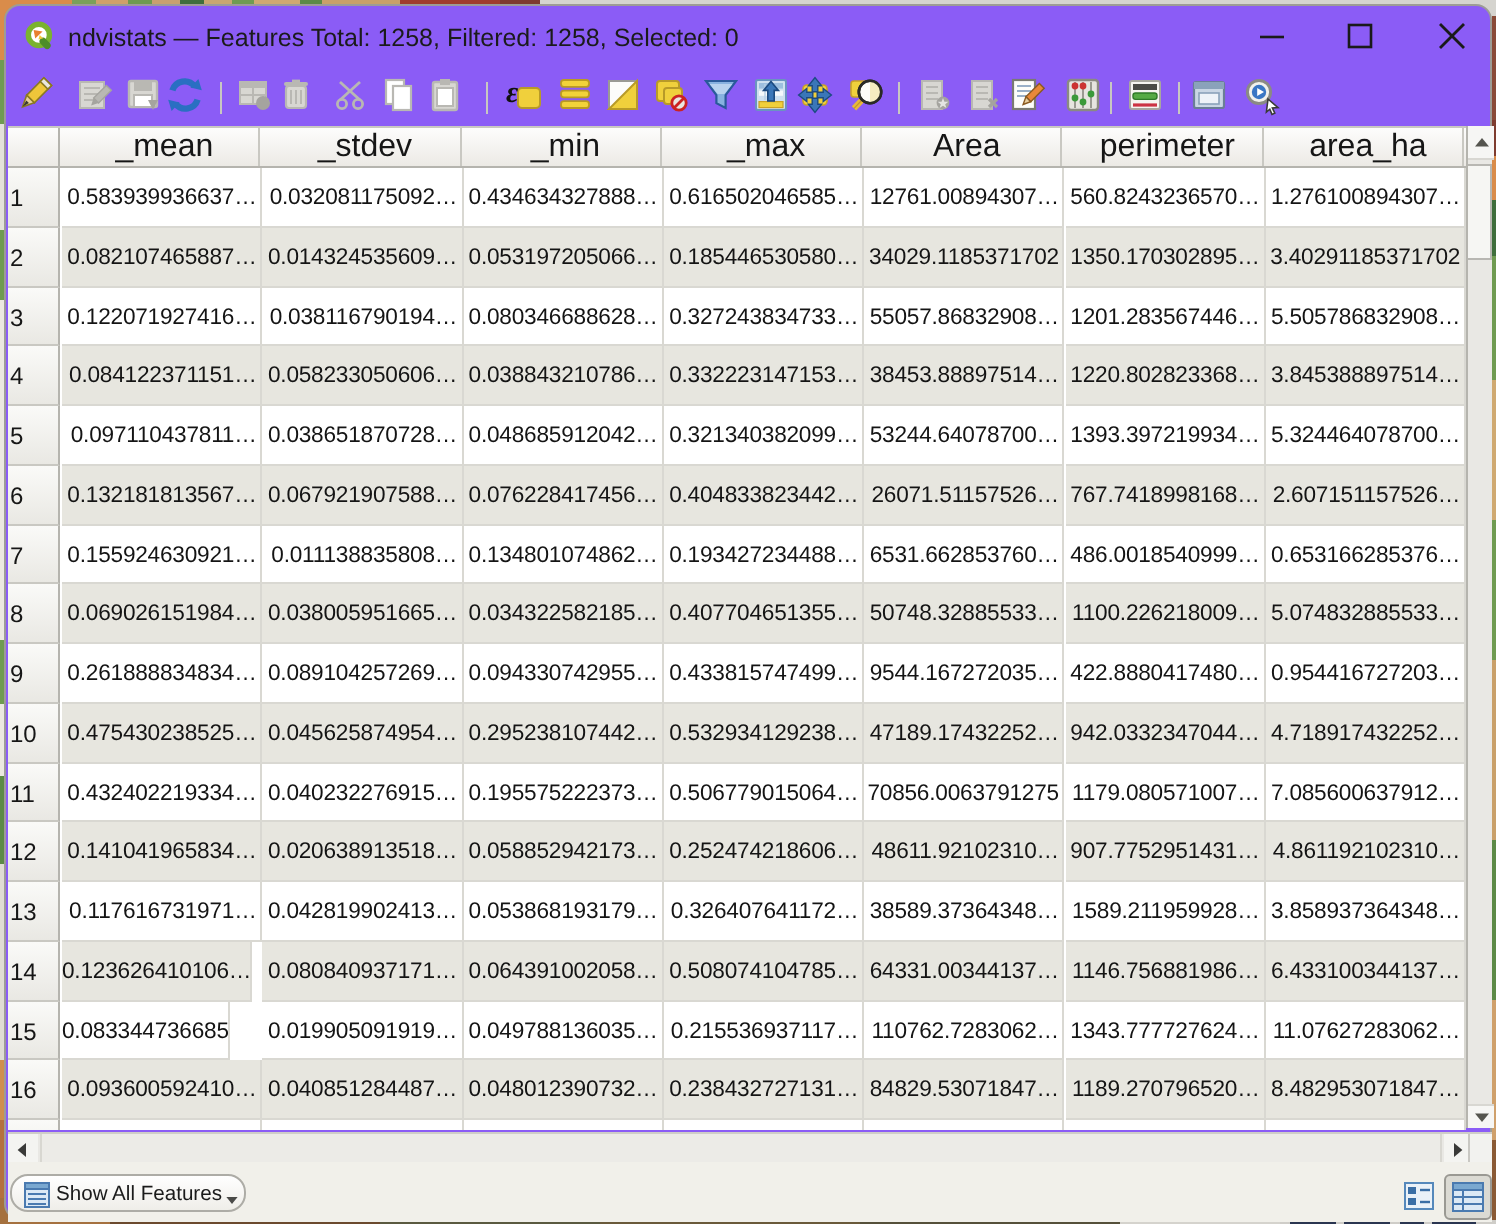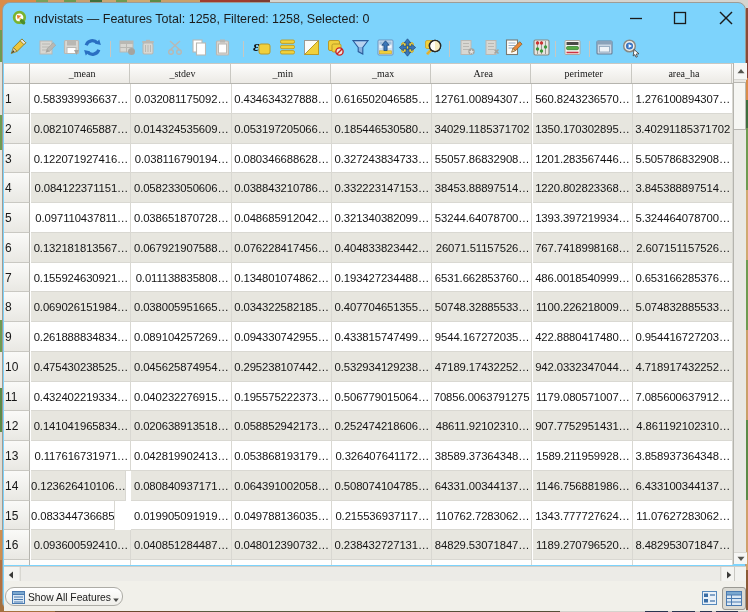--- a/index.html
+++ b/index.html
@@ -1,24 +1,24 @@
 <!DOCTYPE html>
 <html><head><meta charset="utf-8"><style>
 * { margin:0; padding:0; box-sizing:border-box; }
 html,body { width:748px; height:612px; overflow:hidden; font-family:"Liberation Sans", sans-serif; }
 body { position:relative; background:#d5d4cf; }
 .abs { position:absolute; }
-#win { position:absolute; left:2px; top:2px; width:744px; height:608px; background:#7dd3fc;
+#win { position:absolute; left:2px; top:2px; width:744px; height:608px; background:#8b5cf6;
   border:1px solid #9d9c96; border-radius:8px; }
 #titletext { position:absolute; left:31px; top:9px; font-size:12.5px; color:#1b1b1b; }
 .wbtn { position:absolute; top:0; }
 #tblhead { position:absolute; left:1px; top:60px; width:729px; height:21px;
   background:linear-gradient(#fdfdfc,#eceae5); border-top:1px solid #c9c8c2; border-bottom:1px solid #b5b4ae; }
 .hcell { position:absolute; top:0; height:19px; border-right:1px solid #c9c8c2;
-  font-size:10px; color:#161616; text-align:center; text-indent:4px; line-height:19px; overflow:hidden;font-family:Liberation Serif, serif; }
+  font-size:16px; color:#161616; text-align:center; text-indent:4px; line-height:19px; overflow:hidden; }
 #tblbody { position:absolute; left:1px; top:81px; width:729px; height:481px; overflow:hidden; background:#ffffff; }
 .row { position:absolute; left:0; width:729px; }
 .gut { position:absolute; left:0; top:0; height:100%; width:26px;
   background:linear-gradient(#fafaf8,#e9e8e3); border-right:1px solid #b5b4ae; border-bottom:1px solid #c9c8c2;
   font-size:12px; color:#161616; padding-left:1px; }
 .cell { position:absolute; top:0; height:100%; border-right:1px solid #d9d8d2; border-bottom:1px solid #d9d8d2;
   font-size:11.3px; letter-spacing:-0.1px; color:#141414; text-align:right; padding-right:2px; overflow:hidden; white-space:nowrap; }
 .even { background:#e7e6df; }
 .odd { background:#ffffff; }
 .sep { position:absolute; top:38px; width:1px; height:16px; background:#c8c7c1; }

